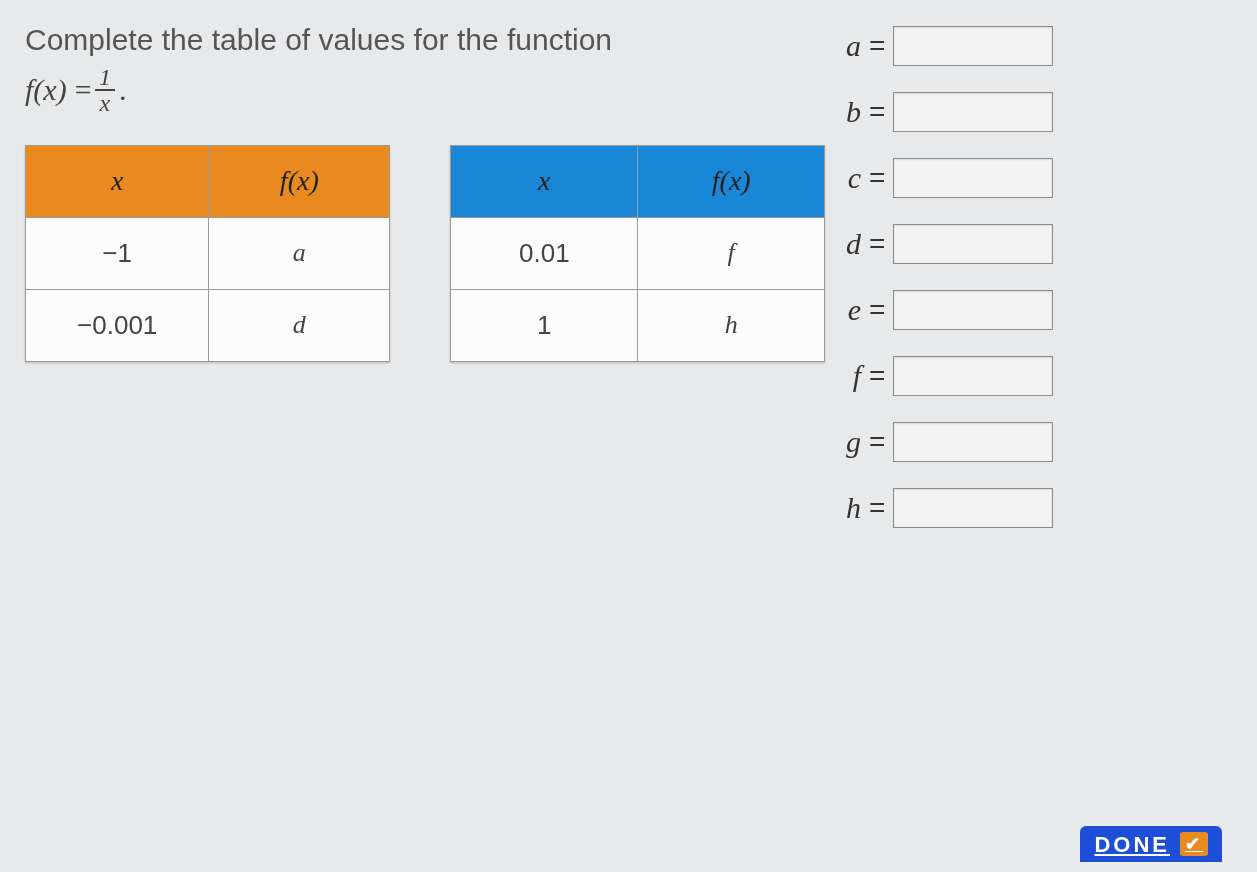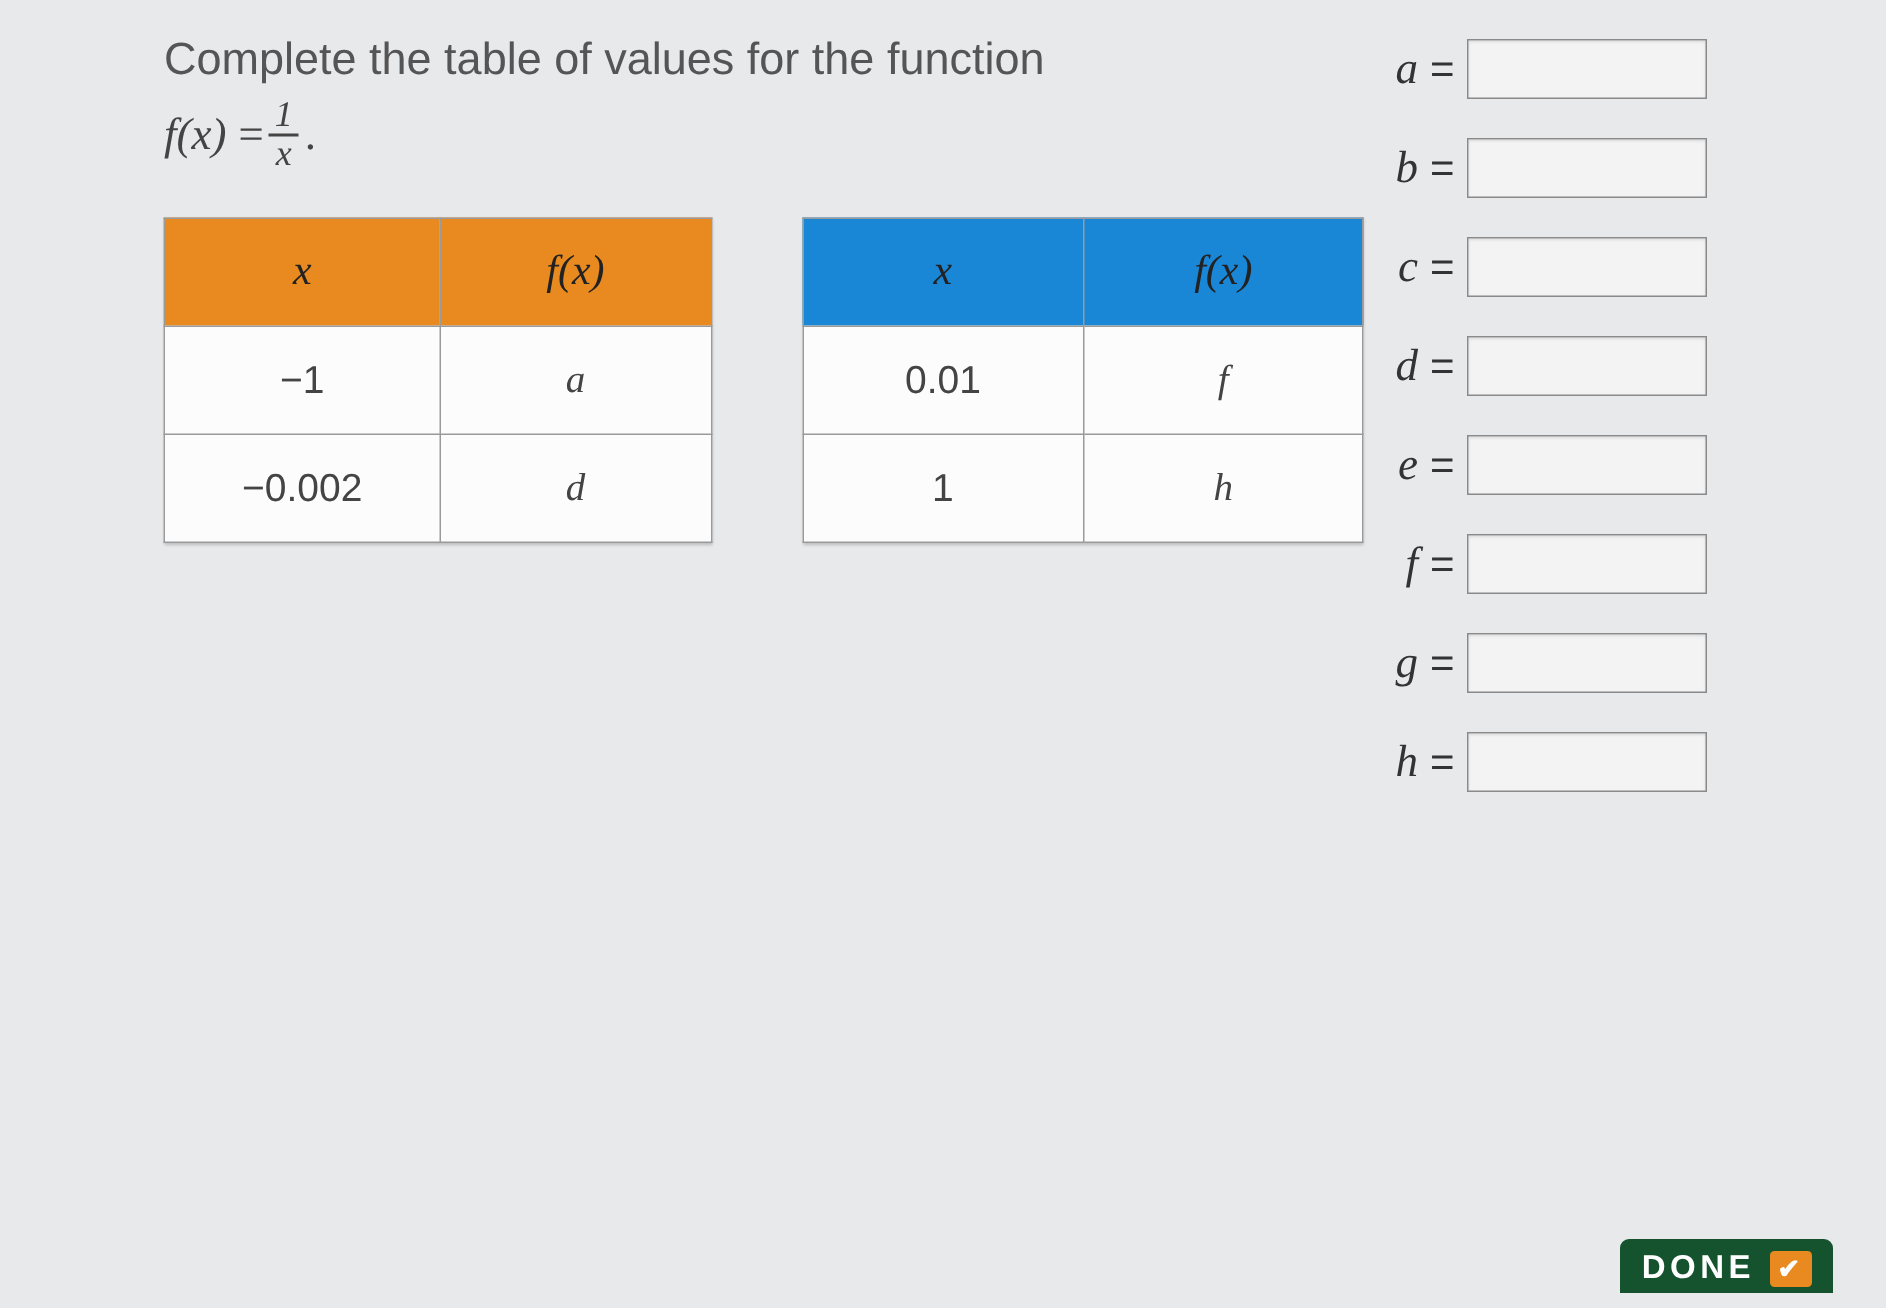--- a/index.html
+++ b/index.html
@@ -8,21 +8,21 @@
     padding: 20px 25px;
     background: #e8e9ea;
     font-family: Arial, Helvetica, sans-serif;
     color: #4a4a4a;
     width: 1257px;
     height: 872px;
     position: relative;
   }
   .top-area {
     display: flex;
-    justify-content: center;
+    justify-content: flex-start;
     align-items: flex-start;
   }
   .prompt-col {
     flex: 1;
     max-width: 800px;
   }
   .prompt-line {
     font-size: 30px;
     color: #555;
     line-height: 1.35;
@@ -108,33 +108,34 @@
     background: #f3f3f3;
     font-size: 20px;
     padding: 2px 6px;
     box-shadow: inset 0 1px 2px rgba(0,0,0,0.1);
   }
 
   .done-btn {
     position: absolute;
     right: 35px;
     bottom: 10px;
-    background: #14532d;
+    background: #1d4ed8;
     color: #fff;
     font-weight: bold;
     font-size: 22px;
     letter-spacing: 3px;
     padding: 6px 14px 4px 14px;
     border-radius: 6px 6px 0 0;
     display: flex;
-    align-items: flex-end;
+    align-items: flex-start;
     gap: 10px;
     border: none;
     cursor: pointer;
     overflow: hidden;
+    text-decoration: underline;
   }
   .done-btn .check {
     background: #e88a1f;
     color: #fff;
     font-size: 18px;
     width: 28px;
     height: 24px;
     display: inline-flex;
     align-items: center;
     justify-content: center;
@@ -162,21 +163,21 @@
         <tbody>
             <tr>
           <th>x</th>
           <th>f(x)</th>
         </tr>
         <tr>
           <td class="numcell">−1</td>
           <td class="varcell">a</td>
         </tr>
         <tr>
-          <td class="numcell">−0.002</td>
+          <td class="numcell">−0.001</td>
           <td class="varcell">d</td>
         </tr>
       </tbody>
         </table>
 
       <table class="t2">
         <tbody>
             <tr>
           <th>x</th>
           <th>f(x)</th>

